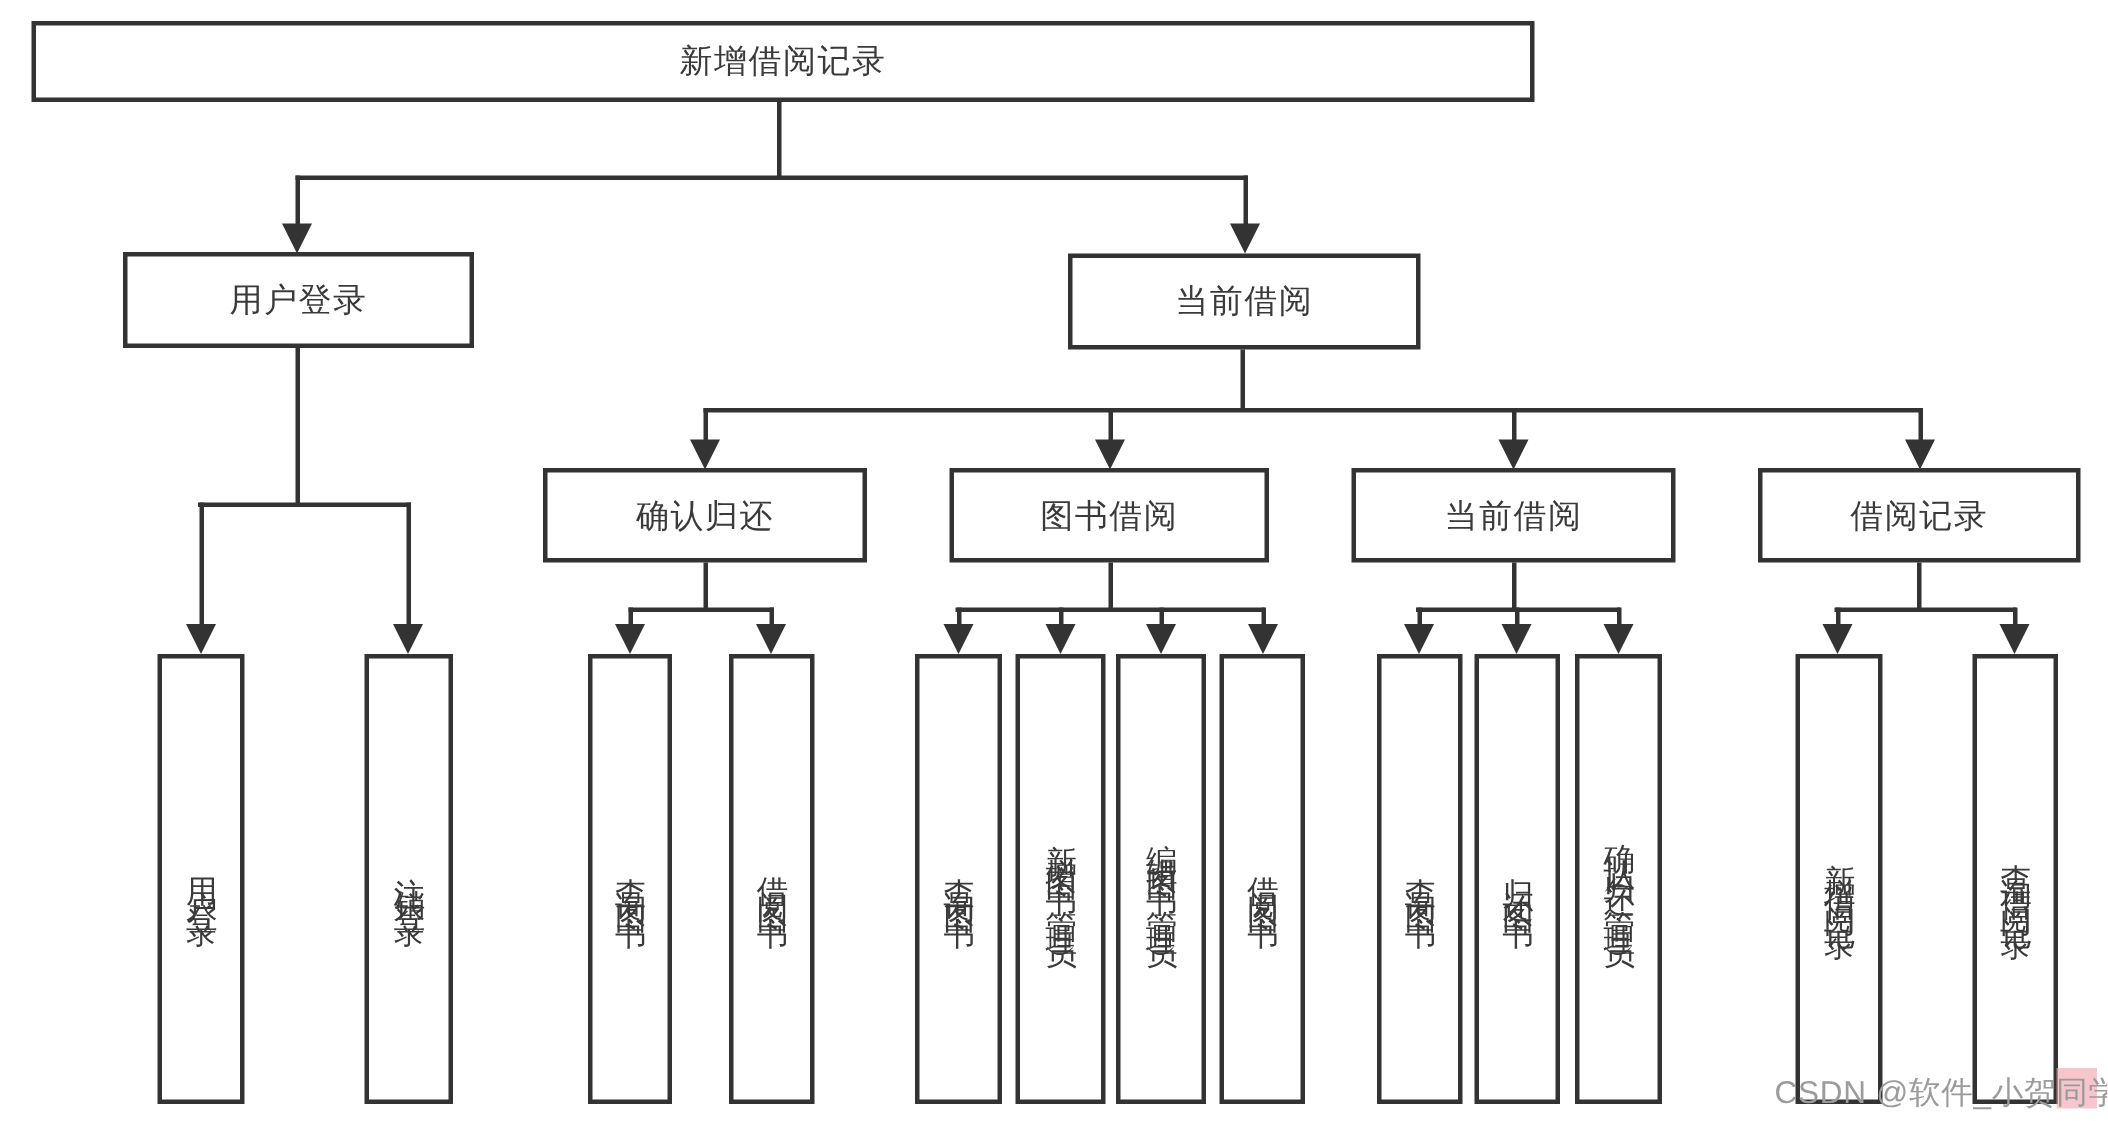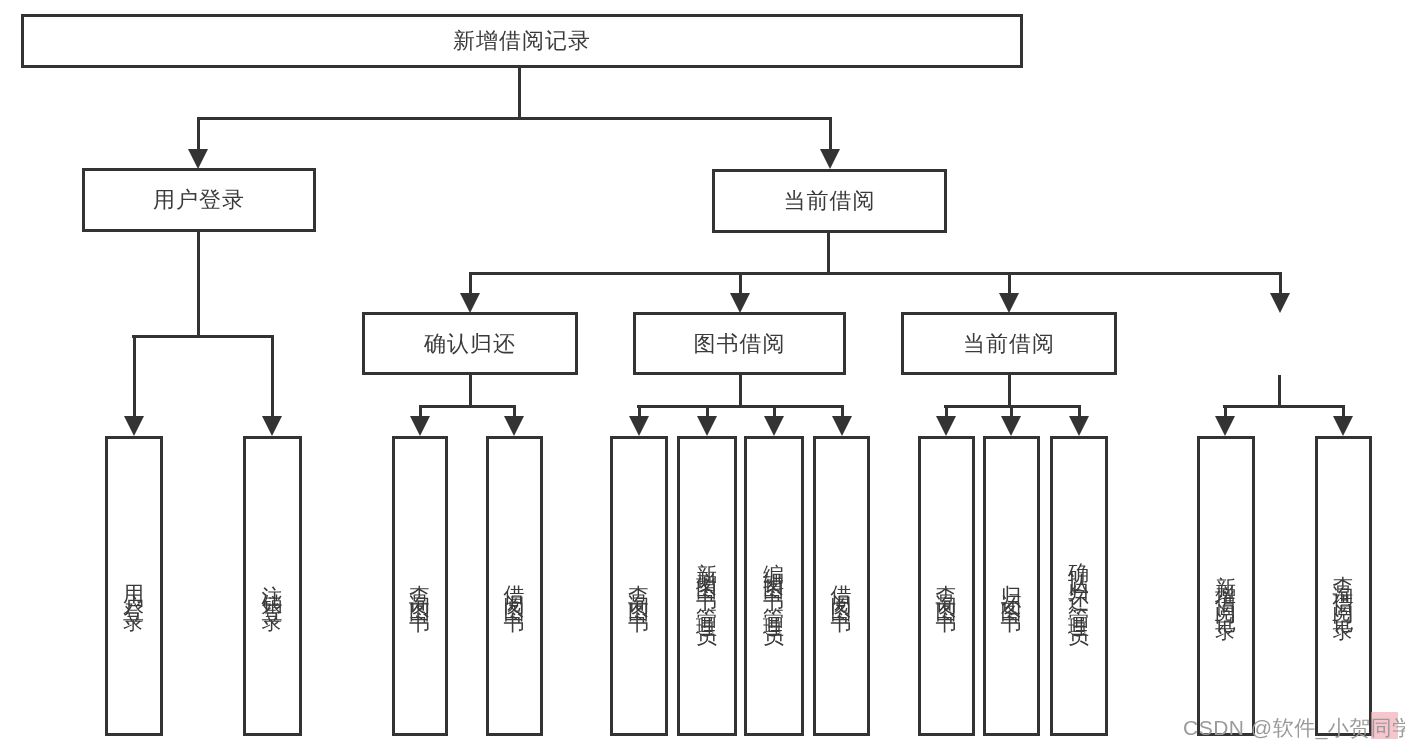--- a/index.html
+++ b/index.html
@@ -75,20 +75,23 @@
 
   <div class="box" style="left:362px;top:312px;width:216px;height:63px;">
     <span class="hlabel">确认归还</span>
   </div>
   <div class="box" style="left:633px;top:312px;width:213px;height:63px;">
     <span class="hlabel">图书借阅</span>
   </div>
   <div class="box" style="left:901px;top:312px;width:216px;height:63px;">
     <span class="hlabel">当前借阅</span>
   </div>
+  <div class="box" style="left:1172px;top:312px;width:215px;height:63px;">
+    <span class="hlabel">借阅记录</span>
+  </div>
 
   <div class="vl" style="left:468.5px;top:375px;height:32px;"></div>
   <div class="hl" style="left:419px;top:405px;width:97px;"></div>
   <div class="vl" style="left:418.5px;top:405px;height:14px;"></div>
   <div class="ah" style="left:410px;top:416px;"></div>
   <div class="vl" style="left:512.5px;top:405px;height:14px;"></div>
   <div class="ah" style="left:504px;top:416px;"></div>
 
   <div class="vl" style="left:738.5px;top:375px;height:32px;"></div>
   <div class="hl" style="left:637px;top:405px;width:206px;"></div>

